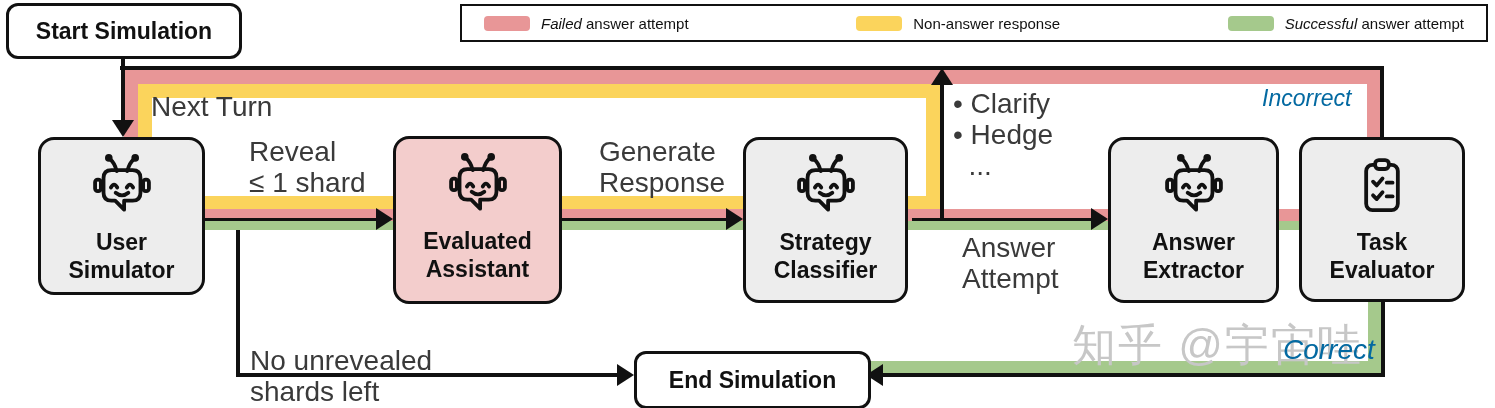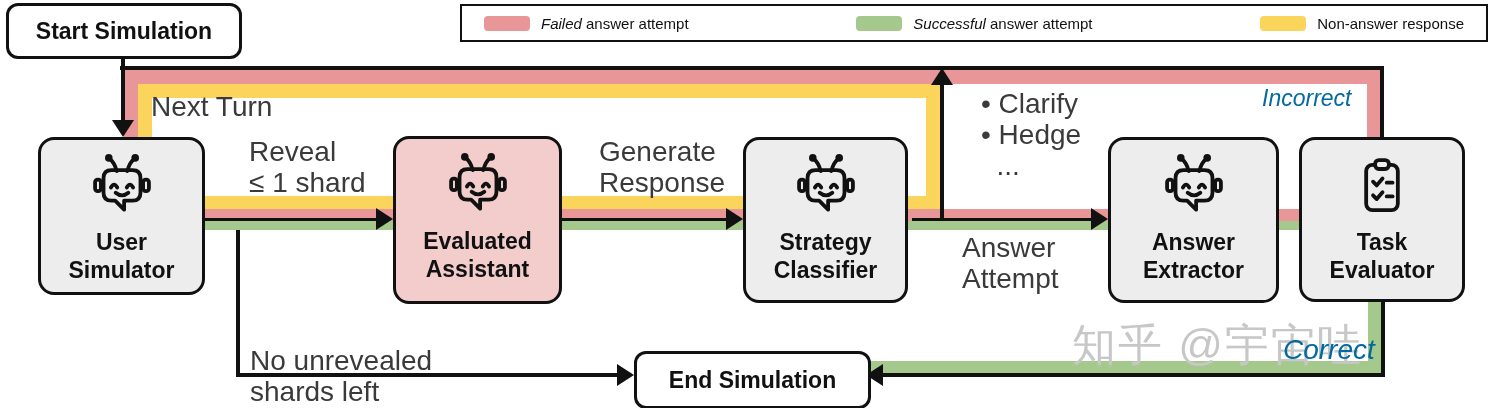--- a/index.html
+++ b/index.html
@@ -83,21 +83,21 @@
   #node-2{left:743px;top:137px;width:165px;height:166px;}
   #node-3{left:1108px;top:137px;width:171px;height:166px;}
   #node-4{left:1299px;top:137px;width:166px;height:165px;}
 
   
   .lbl{position:absolute;white-space:pre-line;font-size:28px;line-height:31px;color:var(--label_ink);z-index:4;}
   .lbl.em{font-style:italic;color:#0369a1;}
   #lbl-next-turn{left:151px;top:91px;}
   #lbl-reveal{left:249px;top:136px;}
   #lbl-generate{left:599px;top:136px;}
-  #lbl-strategies{left:953px;top:88px;margin-left:28px;}
+  #lbl-strategies{left:953px;top:88px;}
   #lbl-answer{left:962px;top:232px;}
   #lbl-incorrect{left:1262px;top:83px;font-size:23px;}
   #lbl-correct{left:1283px;top:334px;z-index:7;}
   #lbl-noshards{left:250px;top:309px;margin-top:36px;}
 
   
   #watermark{position:absolute;left:1072px;top:316px;font-size:44px;color:var(--watermark);
              letter-spacing:2px;z-index:6;white-space:nowrap;}
 </style>
 </head>
@@ -148,26 +148,26 @@
   <div class="pill" id="end-box">
     <span>End Simulation</span>
   </div>
 
   <div id="legend">
     <span class="legend-item">
       <span class="swatch c-failed"></span>
       <span><span class="legend-em">Failed</span><span> answer attempt</span></span>
     </span>
     <span class="legend-item">
+      <span class="swatch c-yellow"></span>
+      <span><span class="legend-em"></span><span>Non-answer response</span></span>
+    </span>
+    <span class="legend-item">
       <span class="swatch c-green"></span>
       <span><span class="legend-em">Successful</span><span> answer attempt</span></span>
-    </span>
-    <span class="legend-item">
-      <span class="swatch c-yellow"></span>
-      <span><span class="legend-em"></span><span>Non-answer response</span></span>
     </span>
   </div>
 
   <div class="node" id="node-0">
     <svg class="node-icon" width="76" height="76" viewBox="0 0 72 72" fill="none" stroke="#111" stroke-width="3.6" stroke-linecap="round" stroke-linejoin="round">
       <path d="M31 20 Q29 12 24.5 8.5"></path>
         <circle cx="23.5" cy="7.5" r="3.6" fill="#111" stroke="none"></circle>
       <path d="M41 20 Q43 12 47.5 8.5"></path>
         <circle cx="48.5" cy="7.5" r="3.6" fill="#111" stroke="none"></circle>
       <path d="M26 19 L46 19 Q53.5 19 53.5 26.5 L53.5 40.5 Q53.5 48 46 48 L38 48 L38 56.5 L29.5 48 L26 48 Q18.5 48 18.5 40.5 L18.5 26.5 Q18.5 19 26 19 Z"></path>

